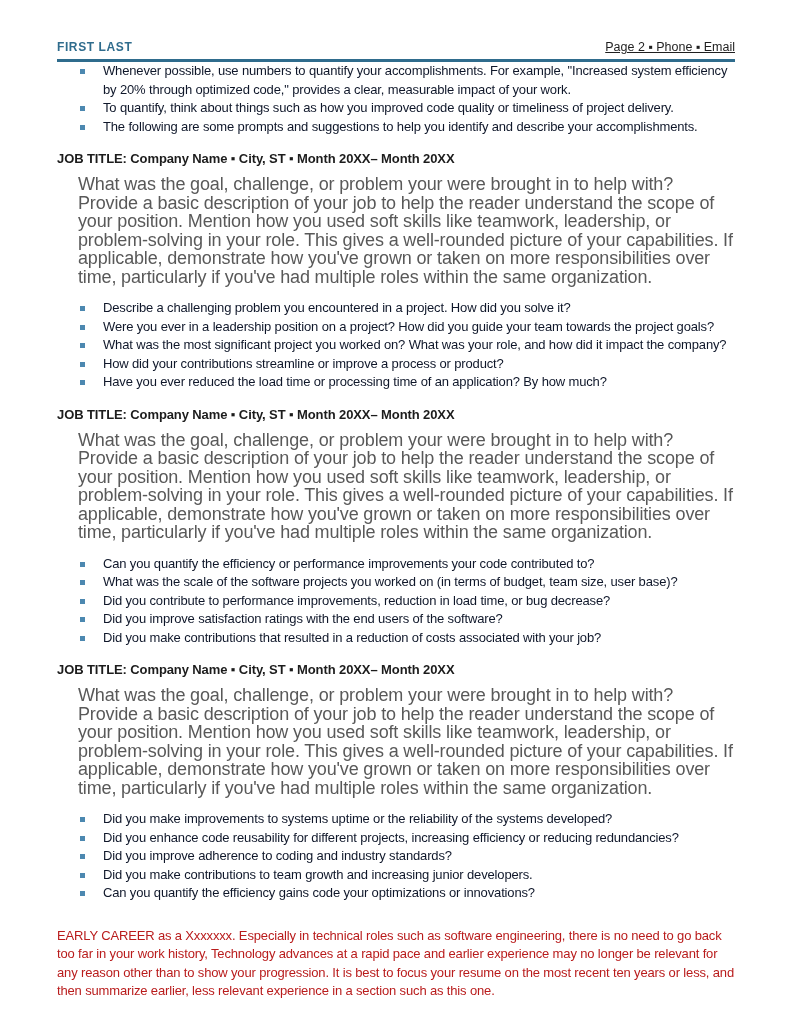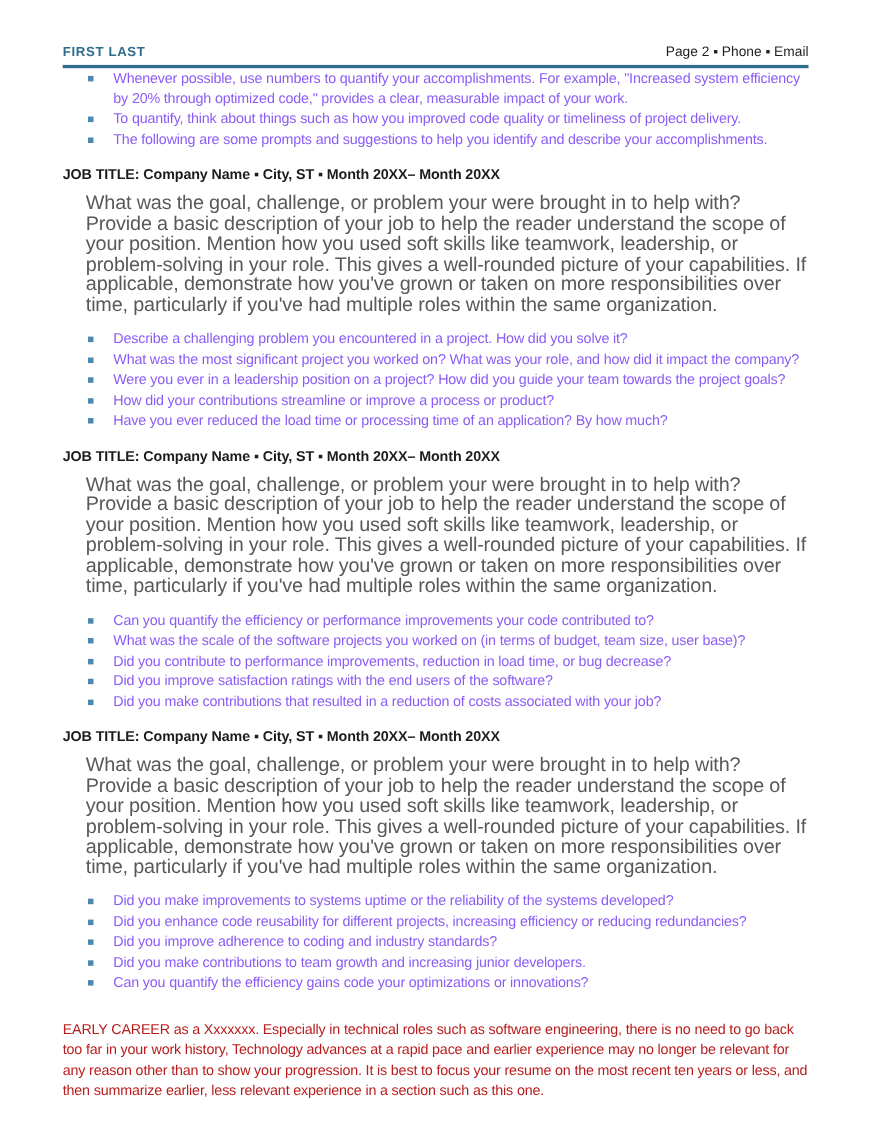--- a/index.html
+++ b/index.html
@@ -9,25 +9,25 @@
     -webkit-font-smoothing:antialiased;
   }
   .page { box-sizing:border-box; width:792px; height:1024px; padding:40px 57px 0 57px; }
 
   
   .hdr {
     display:flex; justify-content:space-between; align-items:flex-end;
     border-bottom:3.5px solid #2f6c8d; padding-bottom:5px;
   }
   .hdr-name { font-size:12px; font-weight:bold; color:#2f6c8d; letter-spacing:.6px; }
-  .hdr-meta { font-size:12.5px; color:#1f1f1f; }
+  .hdr-meta { font-size:12.5px; color:#1f1f1f;text-decoration:underline; }
 
   
   ul.blist { list-style:none; margin:0; padding:0; }
-  ul.blist li { display:flex; padding-left:23px; margin:0; line-height:18.5px; font-size:13px; letter-spacing:-0.15px; color:#8b5cf6; }
+  ul.blist li { display:flex; padding-left:23px; margin:0; line-height:18.5px; font-size:13px; letter-spacing:-0.15px; color:#0f172a; }
   .sq { flex:none; width:5px; height:5px; background:#4c88b0; margin-top:7px; margin-right:18px; }
 
   .intro { margin-top:20px; }
 
   
   .job-title { font-size:13px; font-weight:bold; color:#1c1c1c; margin:15px 0 9px 0; letter-spacing:-0.1px; }
   .job-desc  { font-size:18px; color:#595959; line-height:18.5px; margin:0 0 13px 21px; letter-spacing:-0.15px; }
 
   
   .early { font-size:13px; color:#b91c1c; line-height:18.5px; margin-top:24px; letter-spacing:-0.15px; }
@@ -68,25 +68,25 @@
   <div class="job">
     <div class="job-title">JOB TITLE: Company Name ▪  City, ST ▪ Month 20XX– Month 20XX</div>
     <div class="job-desc">What was the goal, challenge, or problem your were brought in to help with? Provide a basic description of your job to help the reader understand the scope of your position. Mention how you used soft skills like teamwork, leadership, or problem-solving in your role. This gives a well-rounded picture of your capabilities.  If applicable, demonstrate how you've grown or taken on more responsibilities over time, particularly if you've had multiple roles within the same organization.</div>
     <ul class="blist">
       <li>
           <span class="sq"></span>
           <span>Describe a challenging problem you encountered in a project. How did you solve it?</span>
         </li>
       <li>
           <span class="sq"></span>
-          <span>What was the most significant project you worked on? What was your role, and how did it impact the company?</span>
+          <span>Were you ever in a leadership position on a project? How did you guide your team towards the project goals?</span>
         </li>
       <li>
           <span class="sq"></span>
-          <span>Were you ever in a leadership position on a project? How did you guide your team towards the project goals?</span>
+          <span>What was the most significant project you worked on? What was your role, and how did it impact the company?</span>
         </li>
       <li>
           <span class="sq"></span>
           <span>How did your contributions streamline or improve a process or product?</span>
         </li>
       <li>
           <span class="sq"></span>
           <span>Have you ever reduced the load time or processing time of an application? By how much?</span>
         </li>
     </ul>

